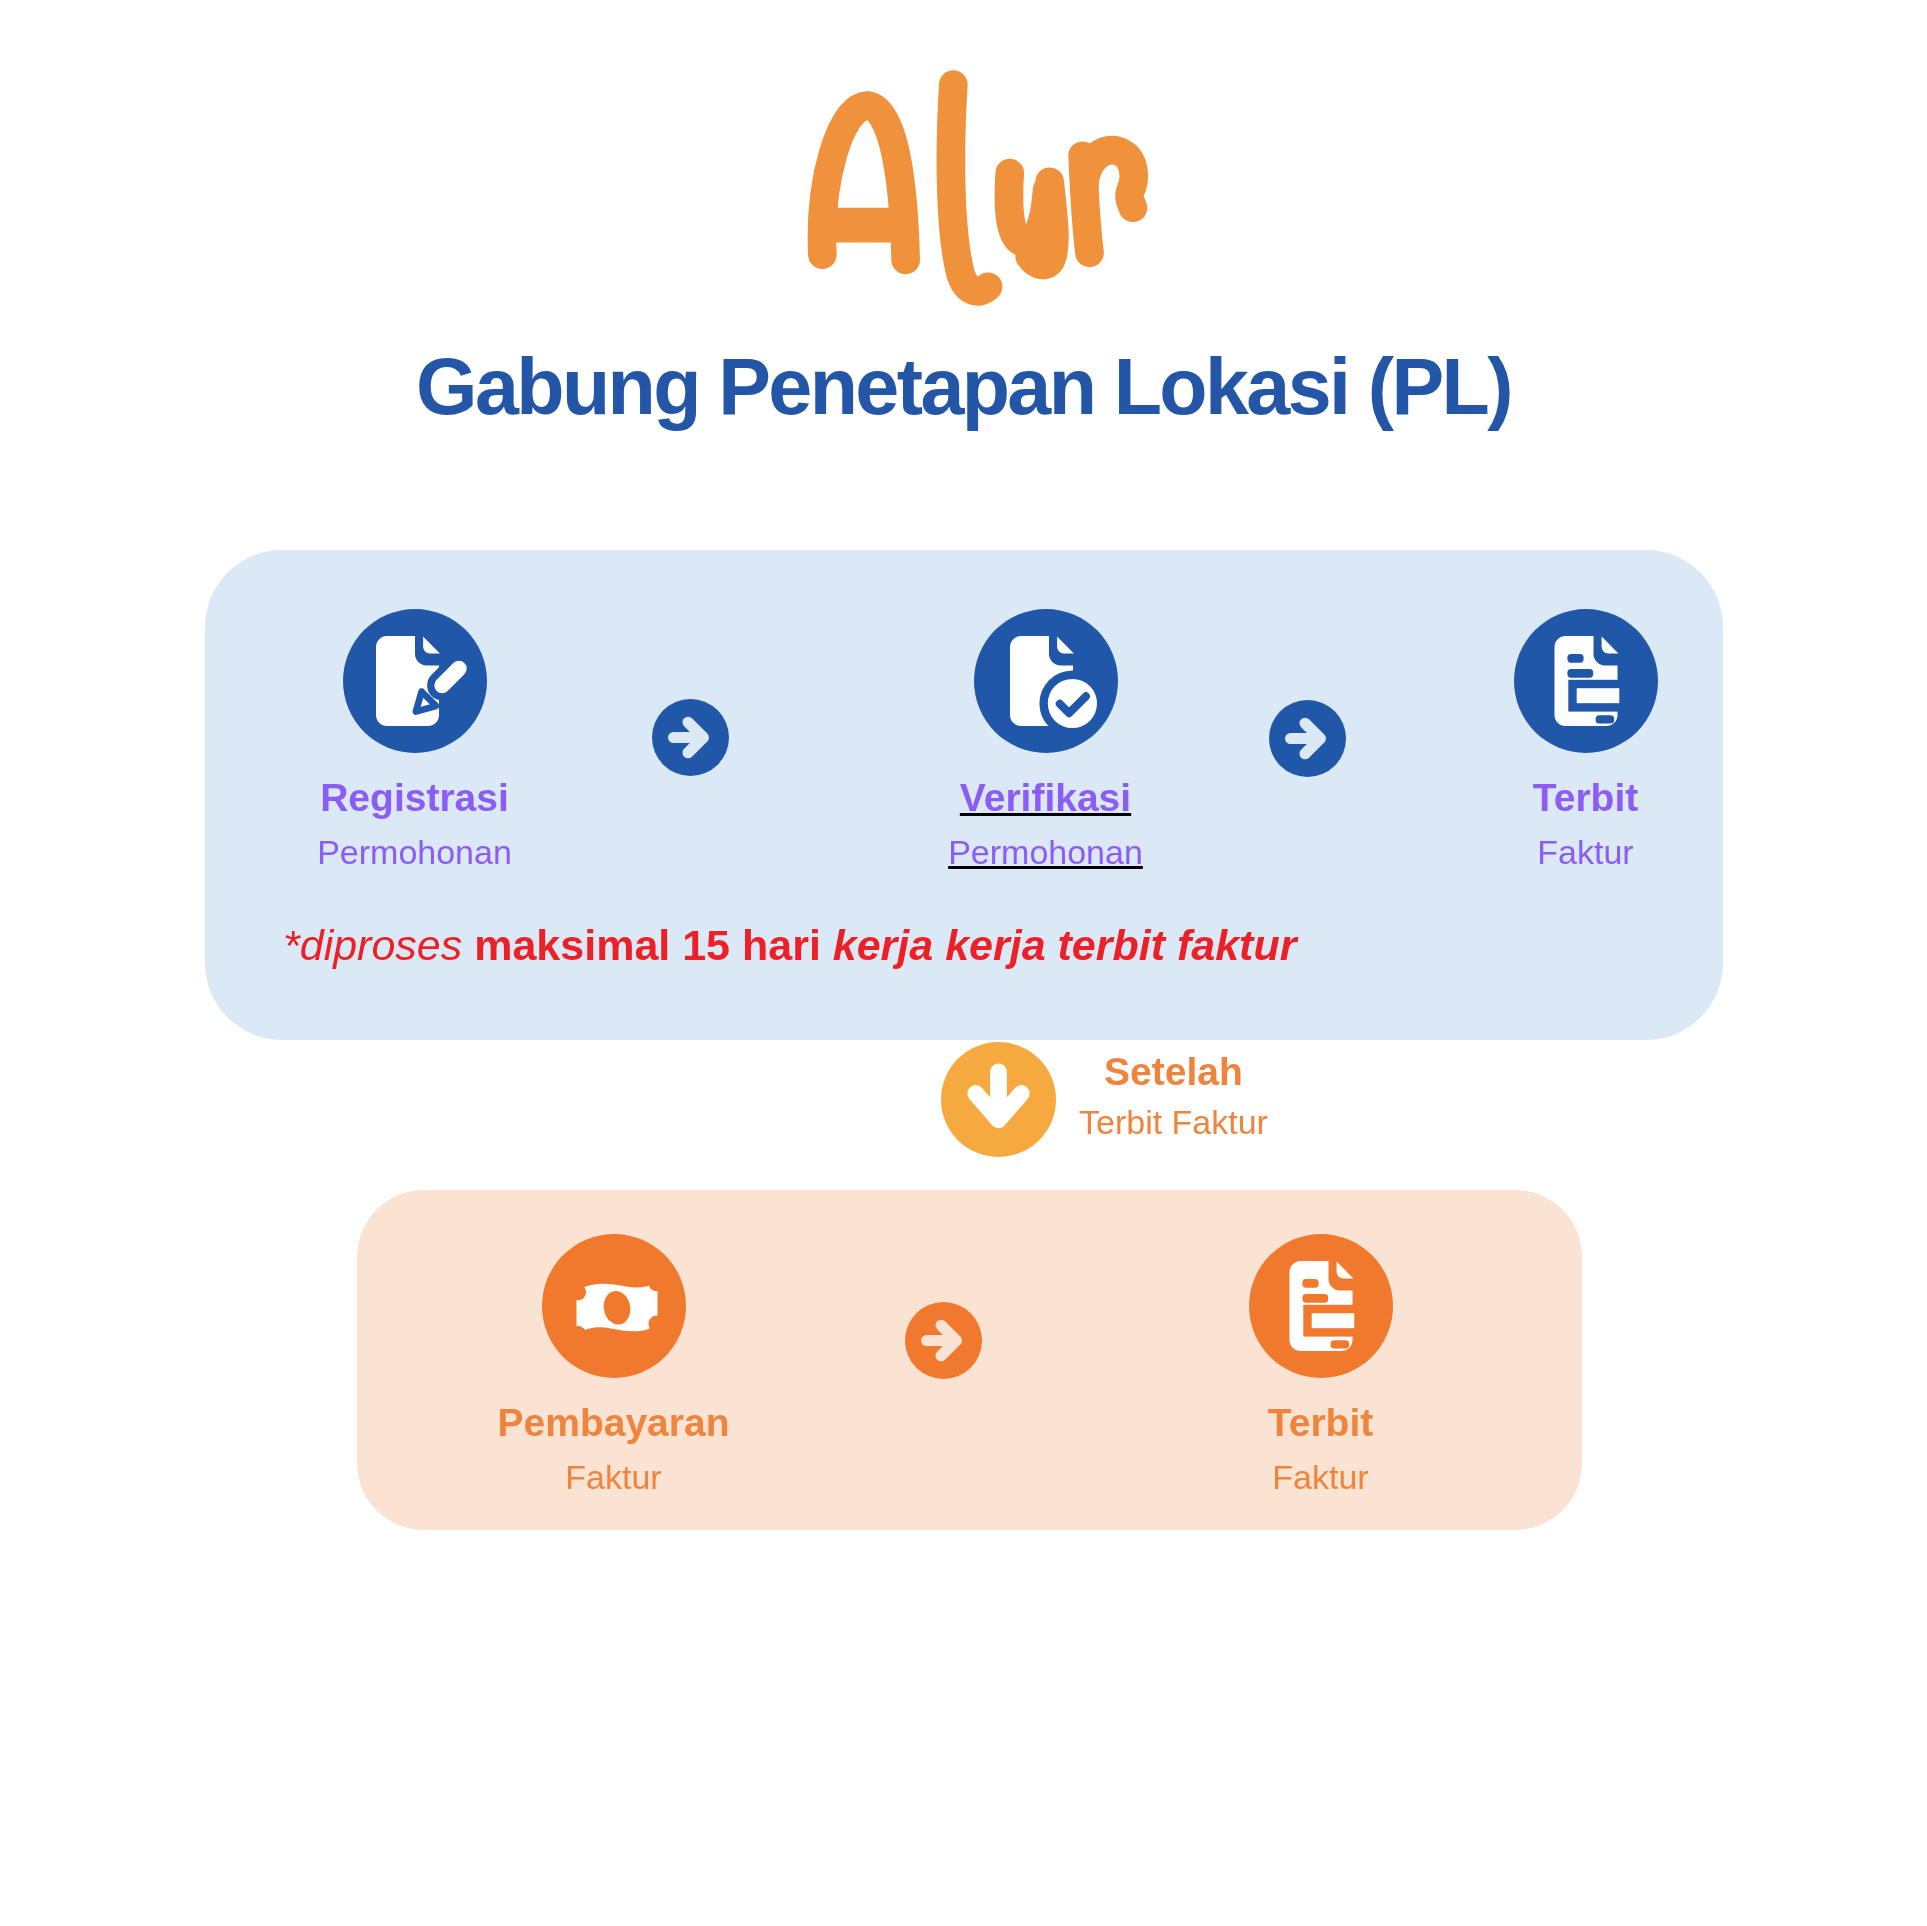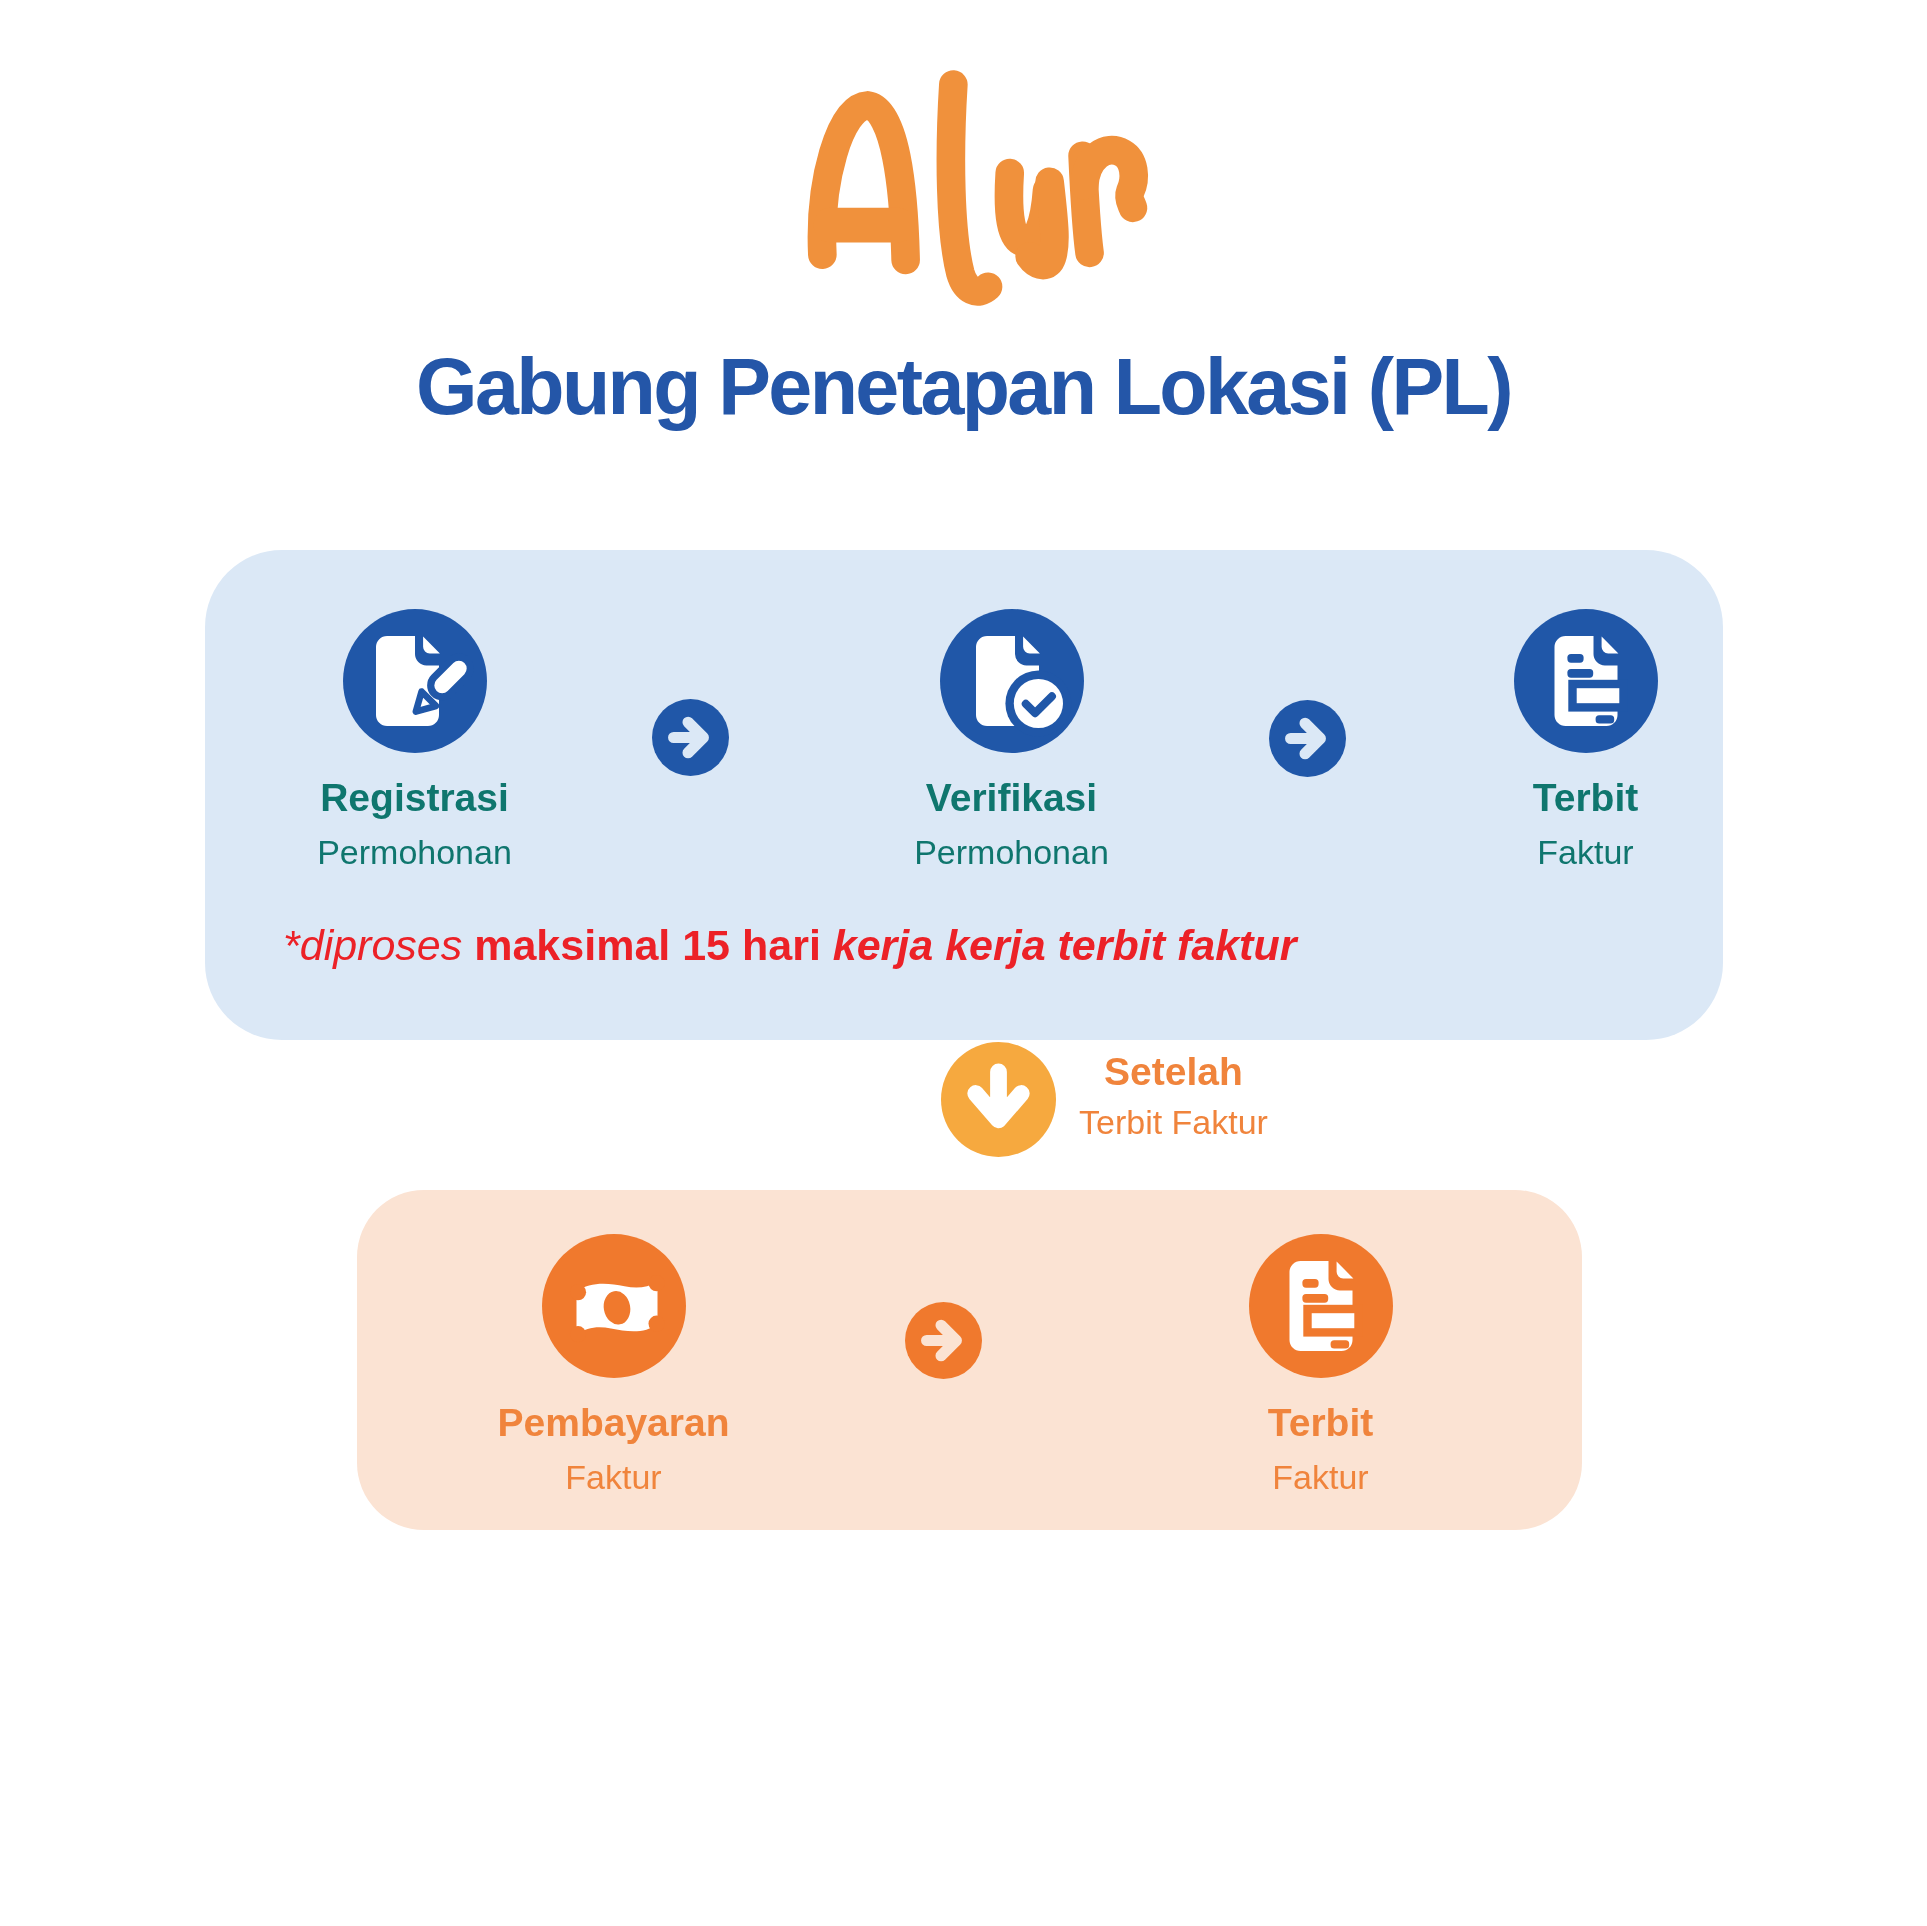--- a/index.html
+++ b/index.html
@@ -21,21 +21,21 @@
   .panel{position:absolute;}
   .panel-blue{left:205px;top:550px;width:1518px;height:490px;background:#DBE8F6;border-radius:77px;}
   .panel-peach{left:357px;top:1190px;width:1225px;height:340px;background:#FBE3D3;border-radius:67px;}
 
   
   .step{position:absolute;width:479px;text-align:center;}
   .step .badge{width:144px;height:144px;margin:0 auto;}
   .badge svg{display:block;width:100%;height:100%;}
   .step-title{margin-top:17px;font-size:39px;line-height:55px;font-weight:700;}
   .step-sub{font-size:34px;line-height:55px;font-weight:400;}
-  .blue-text{color:#0f766e;}
+  .blue-text{color:#8b5cf6;}
   .orange-text{color:#F0843C;}
 
   
   .arrow-bubble{position:absolute;width:77px;height:77px;}
   .arrow-bubble svg{display:block;width:100%;height:100%;}
 
   
   .note{
     position:absolute;left:283px;top:921px;width:1370px;
     font-size:43px;color:#EC2127;white-space:nowrap;
@@ -93,21 +93,21 @@
     <div class="step-sub blue-text">Permohonan</div>
   </div>
 
   <div class="arrow-bubble" style="left:652px;top:699px;">
     <svg viewBox="0 0 48 48" style="color:#2057A8;">
       <circle cx="24" cy="24" r="24" fill="currentColor"></circle>
       <path d="M13.5,24 H26.5 M22.5,14.5 L32,24 L22.5,33.5" fill="none" stroke="#DBE8F6" stroke-width="7" stroke-linecap="round" stroke-linejoin="round"></path>
     </svg>
   </div>
 
-  <div class="step" style="left:772px;top:609px;">
+  <div class="step" style="left:806px;top:609px;text-decoration:underline;">
     <div class="badge">
       <svg viewBox="0 0 48 48" style="color:#2057A8;">
         <circle cx="24" cy="24" r="24" fill="currentColor"></circle>
         <g transform="translate(-1.5,0)">
           <path fill="#fff" d="M17,9 h9.5 v6 a3.8,3.8 0 0 0 3.8,3.8 h4.2 v16.5 a3.7,3.7 0 0 1 -3.7,3.7 h-13.6 a3.7,3.7 0 0 1 -3.7,-3.7 v-22.6 a3.7,3.7 0 0 1 3.7,-3.7 z"></path>
           <path fill="#fff" d="M29.2,9.2 l5.6,5.6 h-3.4 a2.2,2.2 0 0 1 -2.2,-2.2 z"></path>
         </g>
         <circle cx="32.8" cy="31.5" r="11" fill="currentColor"></circle>
         <circle cx="32.8" cy="31.5" r="8.2" fill="#fff"></circle>
         <path d="M28.6,31.6 l3.1,3.1 l5.6,-5.6" fill="none" stroke="currentColor" stroke-width="2.7" stroke-linecap="round" stroke-linejoin="round"></path>

